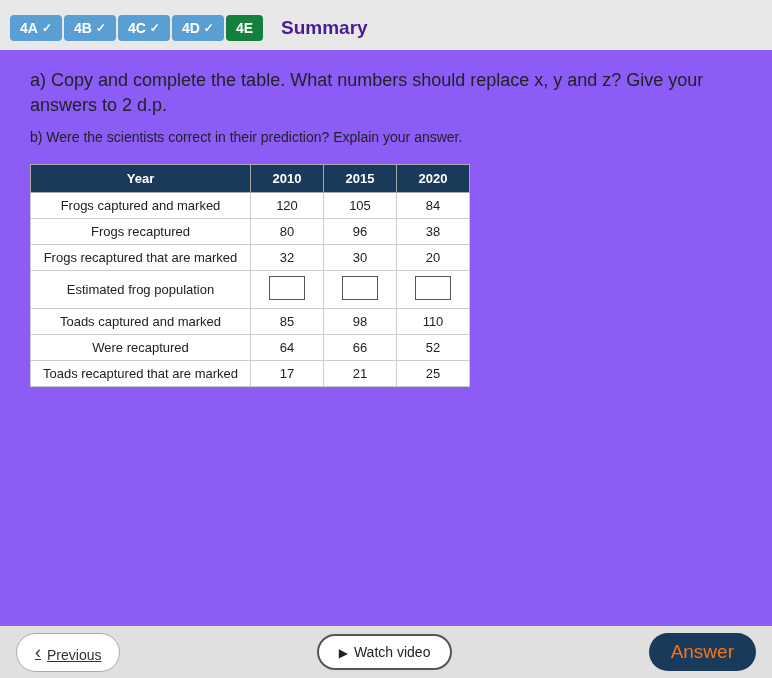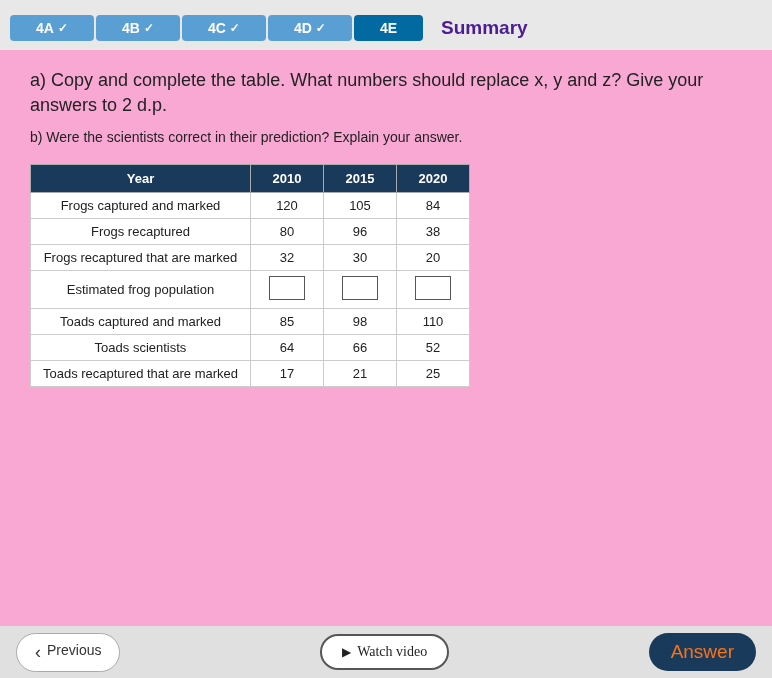--- a/index.html
+++ b/index.html
@@ -23,45 +23,45 @@
     }
 
     .tab {
       display: flex;
       align-items: center;
       gap: 4px;
       background: #5a9fd4;
       color: white;
       font-weight: bold;
       font-size: 14px;
-      padding: 5px 26px;
+      padding: 5px 10px;
       border-radius: 4px;
       cursor: pointer;
     }
 
     .tab .check {
       font-size: 12px;
     }
 
     .tab-active {
-      background: #0369a1;
+      background: #15803d;
     }
 
     .tab-summary {
       background: transparent;
       color: #4c1d95;
       font-weight: bold;
       font-size: 19px;
       padding: 5px 10px;
       margin-left: 6px;
     }
 
     
     .main {
-      background: #f9a8d4;
+      background: #8b5cf6;
       padding: 18px 30px 10px 30px;
       height: calc(678px - 50px - 52px);
       overflow: hidden;
     }
 
     .question-a {
       font-size: 18px;
       color: #222;
       margin-bottom: 10px;
       line-height: 1.4;
@@ -137,36 +137,36 @@
 
     .btn-previous {
       background: white;
       border: 1.5px solid #aaa;
       border-radius: 20px;
       padding: 8px 18px;
       font-size: 14px;
       color: #333;
       cursor: pointer;
       display: flex;
-      align-items: flex-start;
+      align-items: flex-end;
       gap: 6px;
+      text-decoration: underline;
     }
 
     .btn-watch {
       background: white;
       border: 2px solid #555;
       border-radius: 20px;
       padding: 8px 20px;
       font-size: 14px;
       color: #222;
       cursor: pointer;
       display: flex;
       align-items: center;
       gap: 6px;
-      font-family: Liberation Serif, serif;
     }
 
     .btn-answer {
       background: #1a3a5c;
       border: none;
       border-radius: 20px;
       padding: 8px 22px;
       font-size: 19px;
       color: #f97316;
       cursor: pointer;
@@ -253,21 +253,21 @@
             <td><span class="input-cell"></span></td>
             <td><span class="input-cell"></span></td>
           </tr>
           <tr>
             <td>Toads captured and marked</td>
             <td>85</td>
             <td>98</td>
             <td>110</td>
           </tr>
           <tr>
-            <td>Toads scientists</td>
+            <td>Were recaptured</td>
             <td>64</td>
             <td>66</td>
             <td>52</td>
           </tr>
           <tr>
             <td>Toads recaptured that are marked</td>
             <td>17</td>
             <td>21</td>
             <td>25</td>
           </tr>

